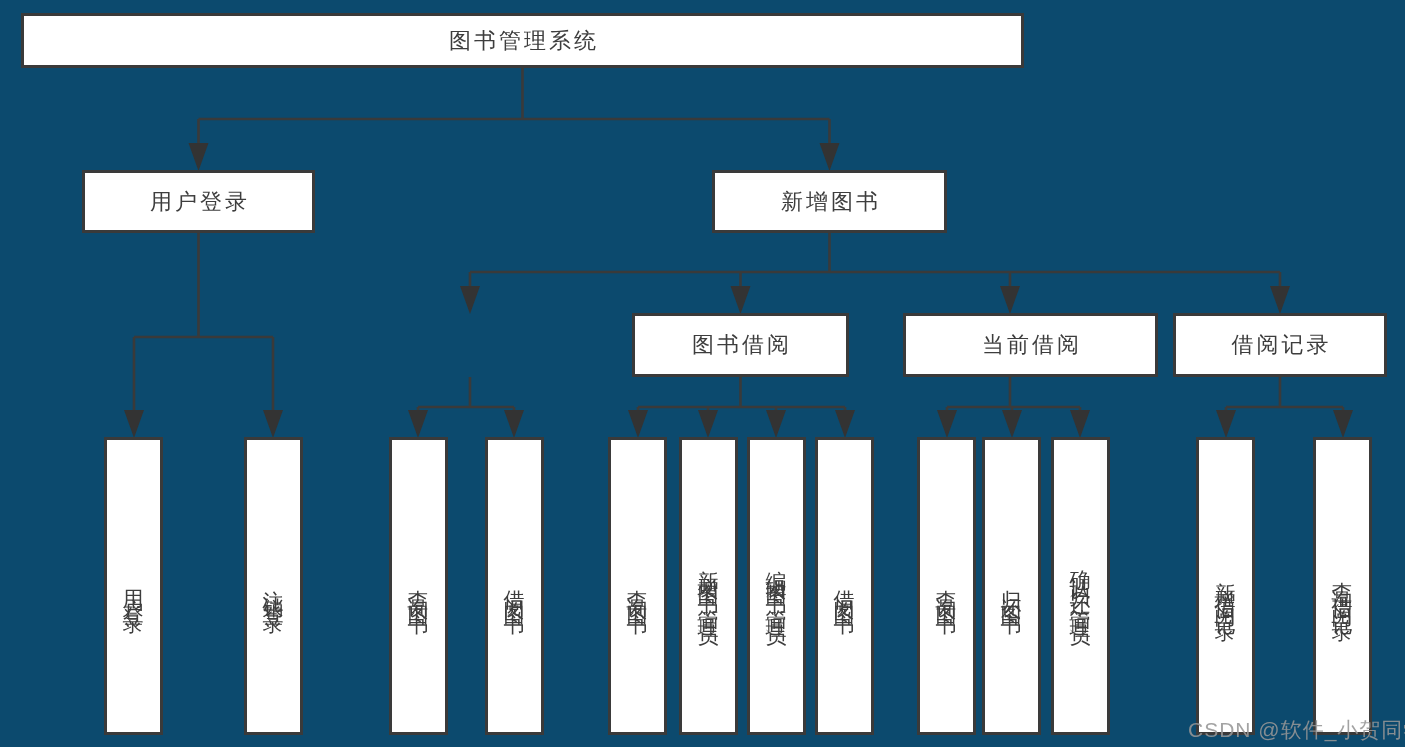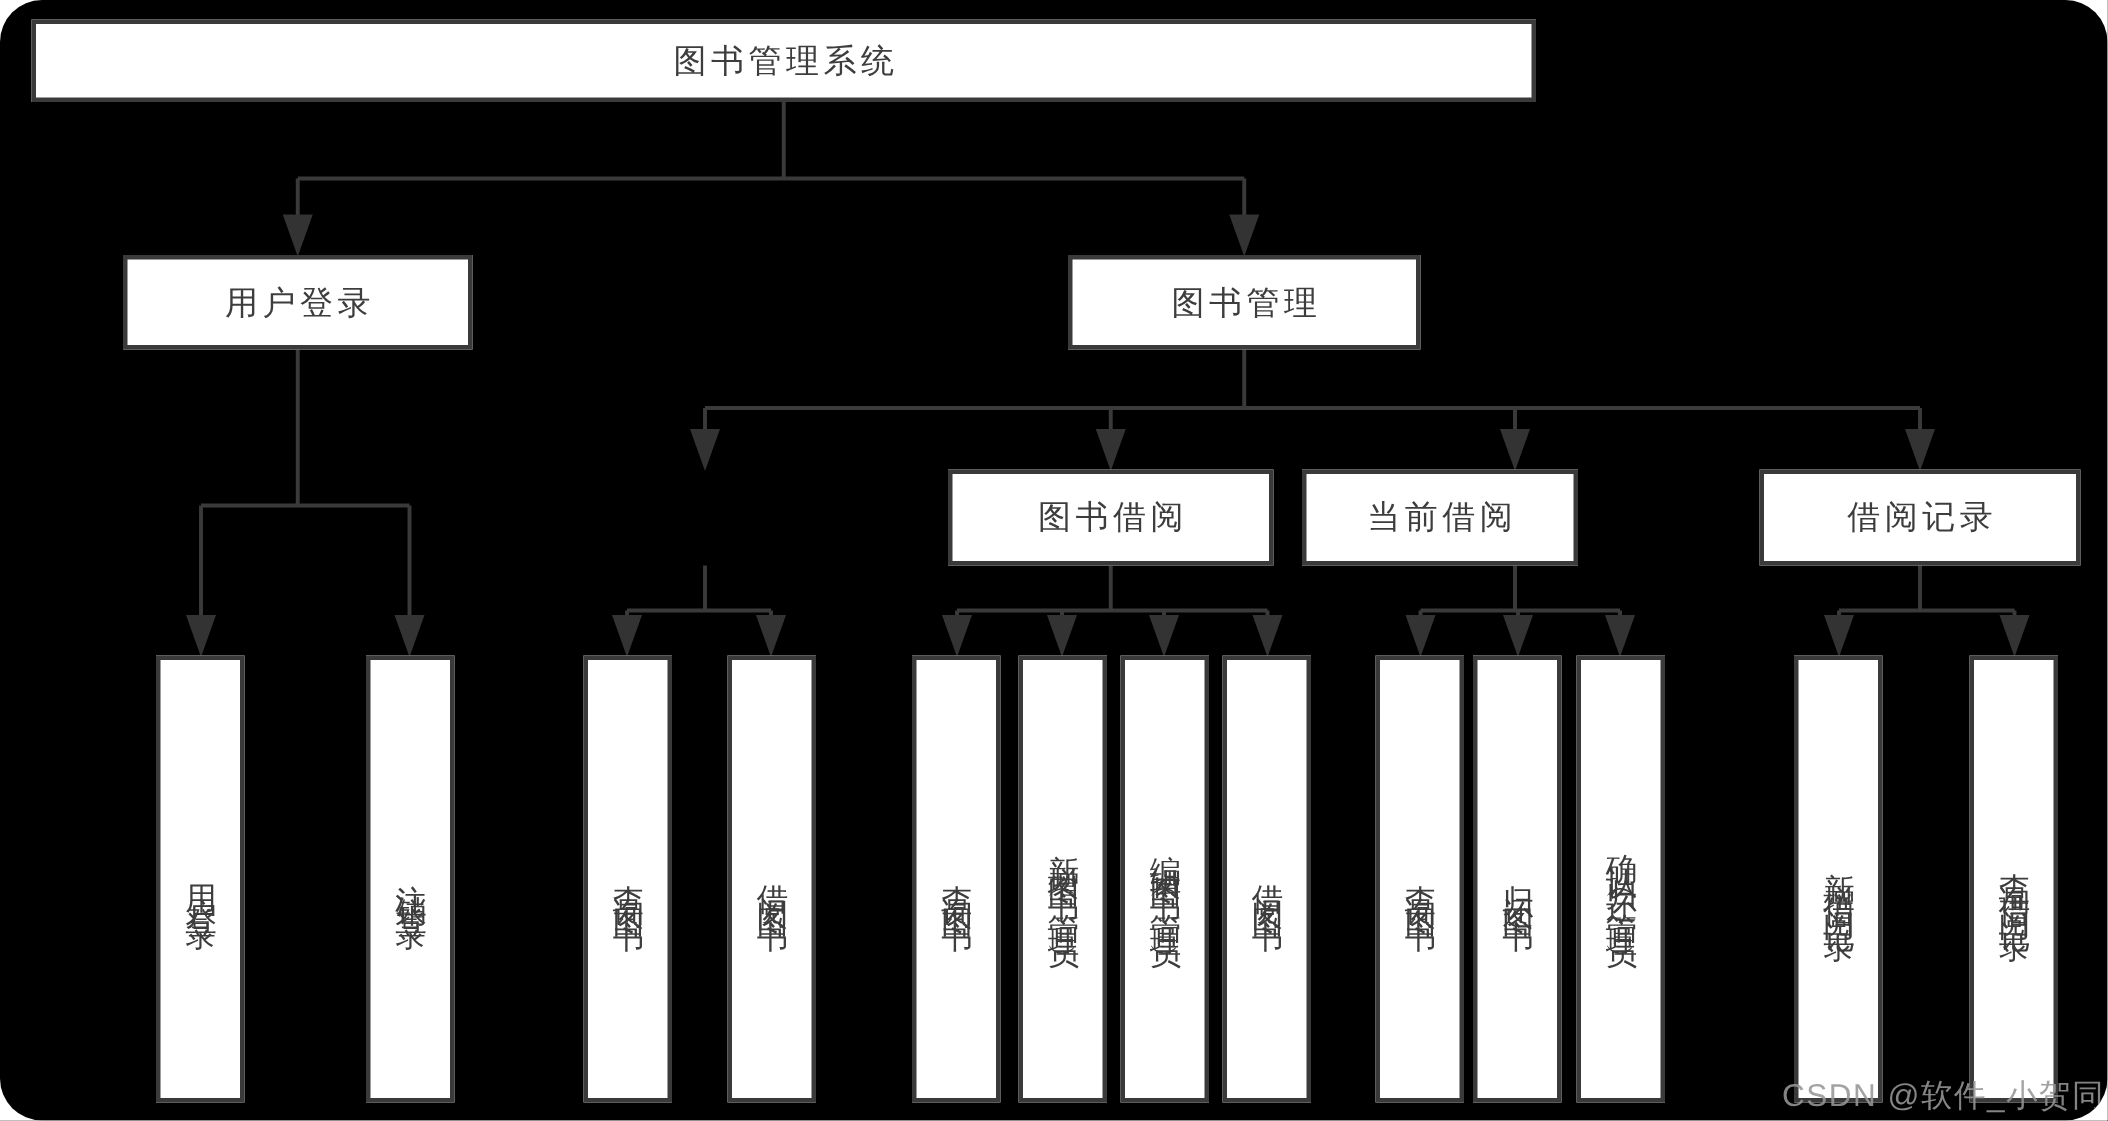--- a/index.html
+++ b/index.html
@@ -1,19 +1,18 @@
 <!DOCTYPE html>
 <html><head>
 <meta charset="utf-8">
 <style>
   html,body{margin:0;padding:0;background:#ffffff;}
   #canvas{
-    position:relative;width:1405px;height:747px;background:#000000;overflow:hidden;
+    position:relative;width:1405px;height:747px;background:#0c4a6e;overflow:hidden;
     font-family:"Liberation Sans", sans-serif;
-    border-radius:28px;
   }
   #wires{position:absolute;left:0;top:0;width:1405px;height:747px;}
   #wires path{stroke:#3a3a3a;stroke-width:2.6;fill:none;}
   #wires polygon{fill:#333333;stroke:none;}
   .box{
     position:absolute;box-sizing:border-box;border:3px solid #3a3a3a;background:#ffffff;
     display:flex;align-items:center;justify-content:center;color:#3d3d3d;
   }
   .h{font-size:22px;letter-spacing:3px;padding-left:3px;white-space:nowrap;}
   .v{
@@ -21,21 +20,21 @@
     font-size:21px;letter-spacing:8px;line-height:1;padding-top:6px;
   }
   
   .n-root{left:21px;top:13px;width:1003px;height:55px;}
   
   .n-userlogin{left:82px;top:170px;width:233px;height:63px;}
   .n-bookmgmt{left:712px;top:170px;width:235px;height:63px;}
   
   .n-newbook{left:362px;top:313px;width:216px;height:64px;}
   .n-bookborrow{left:632px;top:313px;width:217px;height:64px;}
-  .n-currborrow{left:868px;top:313px;width:184px;height:64px;}
+  .n-currborrow{left:903px;top:313px;width:255px;height:64px;}
   .n-records{left:1173px;top:313px;width:214px;height:64px;}
   
   .leaf{width:59px;top:437px;height:298px;}
   .l-a1{left:104px;} .l-a2{left:244px;}
   .l-b1{left:389px;} .l-b2{left:485px;}
   .l-c1{left:608px;} .l-c2{left:679px;} .l-c3{left:747px;} .l-c4{left:815px;}
   .l-d1{left:917px;} .l-d2{left:982px;} .l-d3{left:1051px;}
   .l-e1{left:1196px;} .l-e2{left:1313px;}
   #watermark{
     position:absolute;left:1188px;top:716px;font-size:21px;letter-spacing:1px;
@@ -86,21 +85,21 @@
     <g>
       <path d="M1280 377 V407 M1226 407 H1343 M1226 407 V413 M1343 407 V413"></path>
       <polygon points="1216,410 1236,410 1226,438"></polygon>
       <polygon points="1333,410 1353,410 1343,438"></polygon>
     </g>
   </svg>
 
   <div class="box n-root h">图书管理系统</div>
 
   <div class="box n-userlogin h">用户登录</div>
-  <div class="box n-bookmgmt h">图书管理</div>
+  <div class="box n-bookmgmt h">新增图书</div>
 
   <div class="box n-bookborrow h">图书借阅</div>
   <div class="box n-currborrow h">当前借阅</div>
   <div class="box n-records h">借阅记录</div>
 
   <div class="box leaf v l-a1">用户登录</div>
   <div class="box leaf v l-a2">注销登录</div>
 
   <div class="box leaf v l-b1">查询图书</div>
   <div class="box leaf v l-b2">借阅图书</div>

